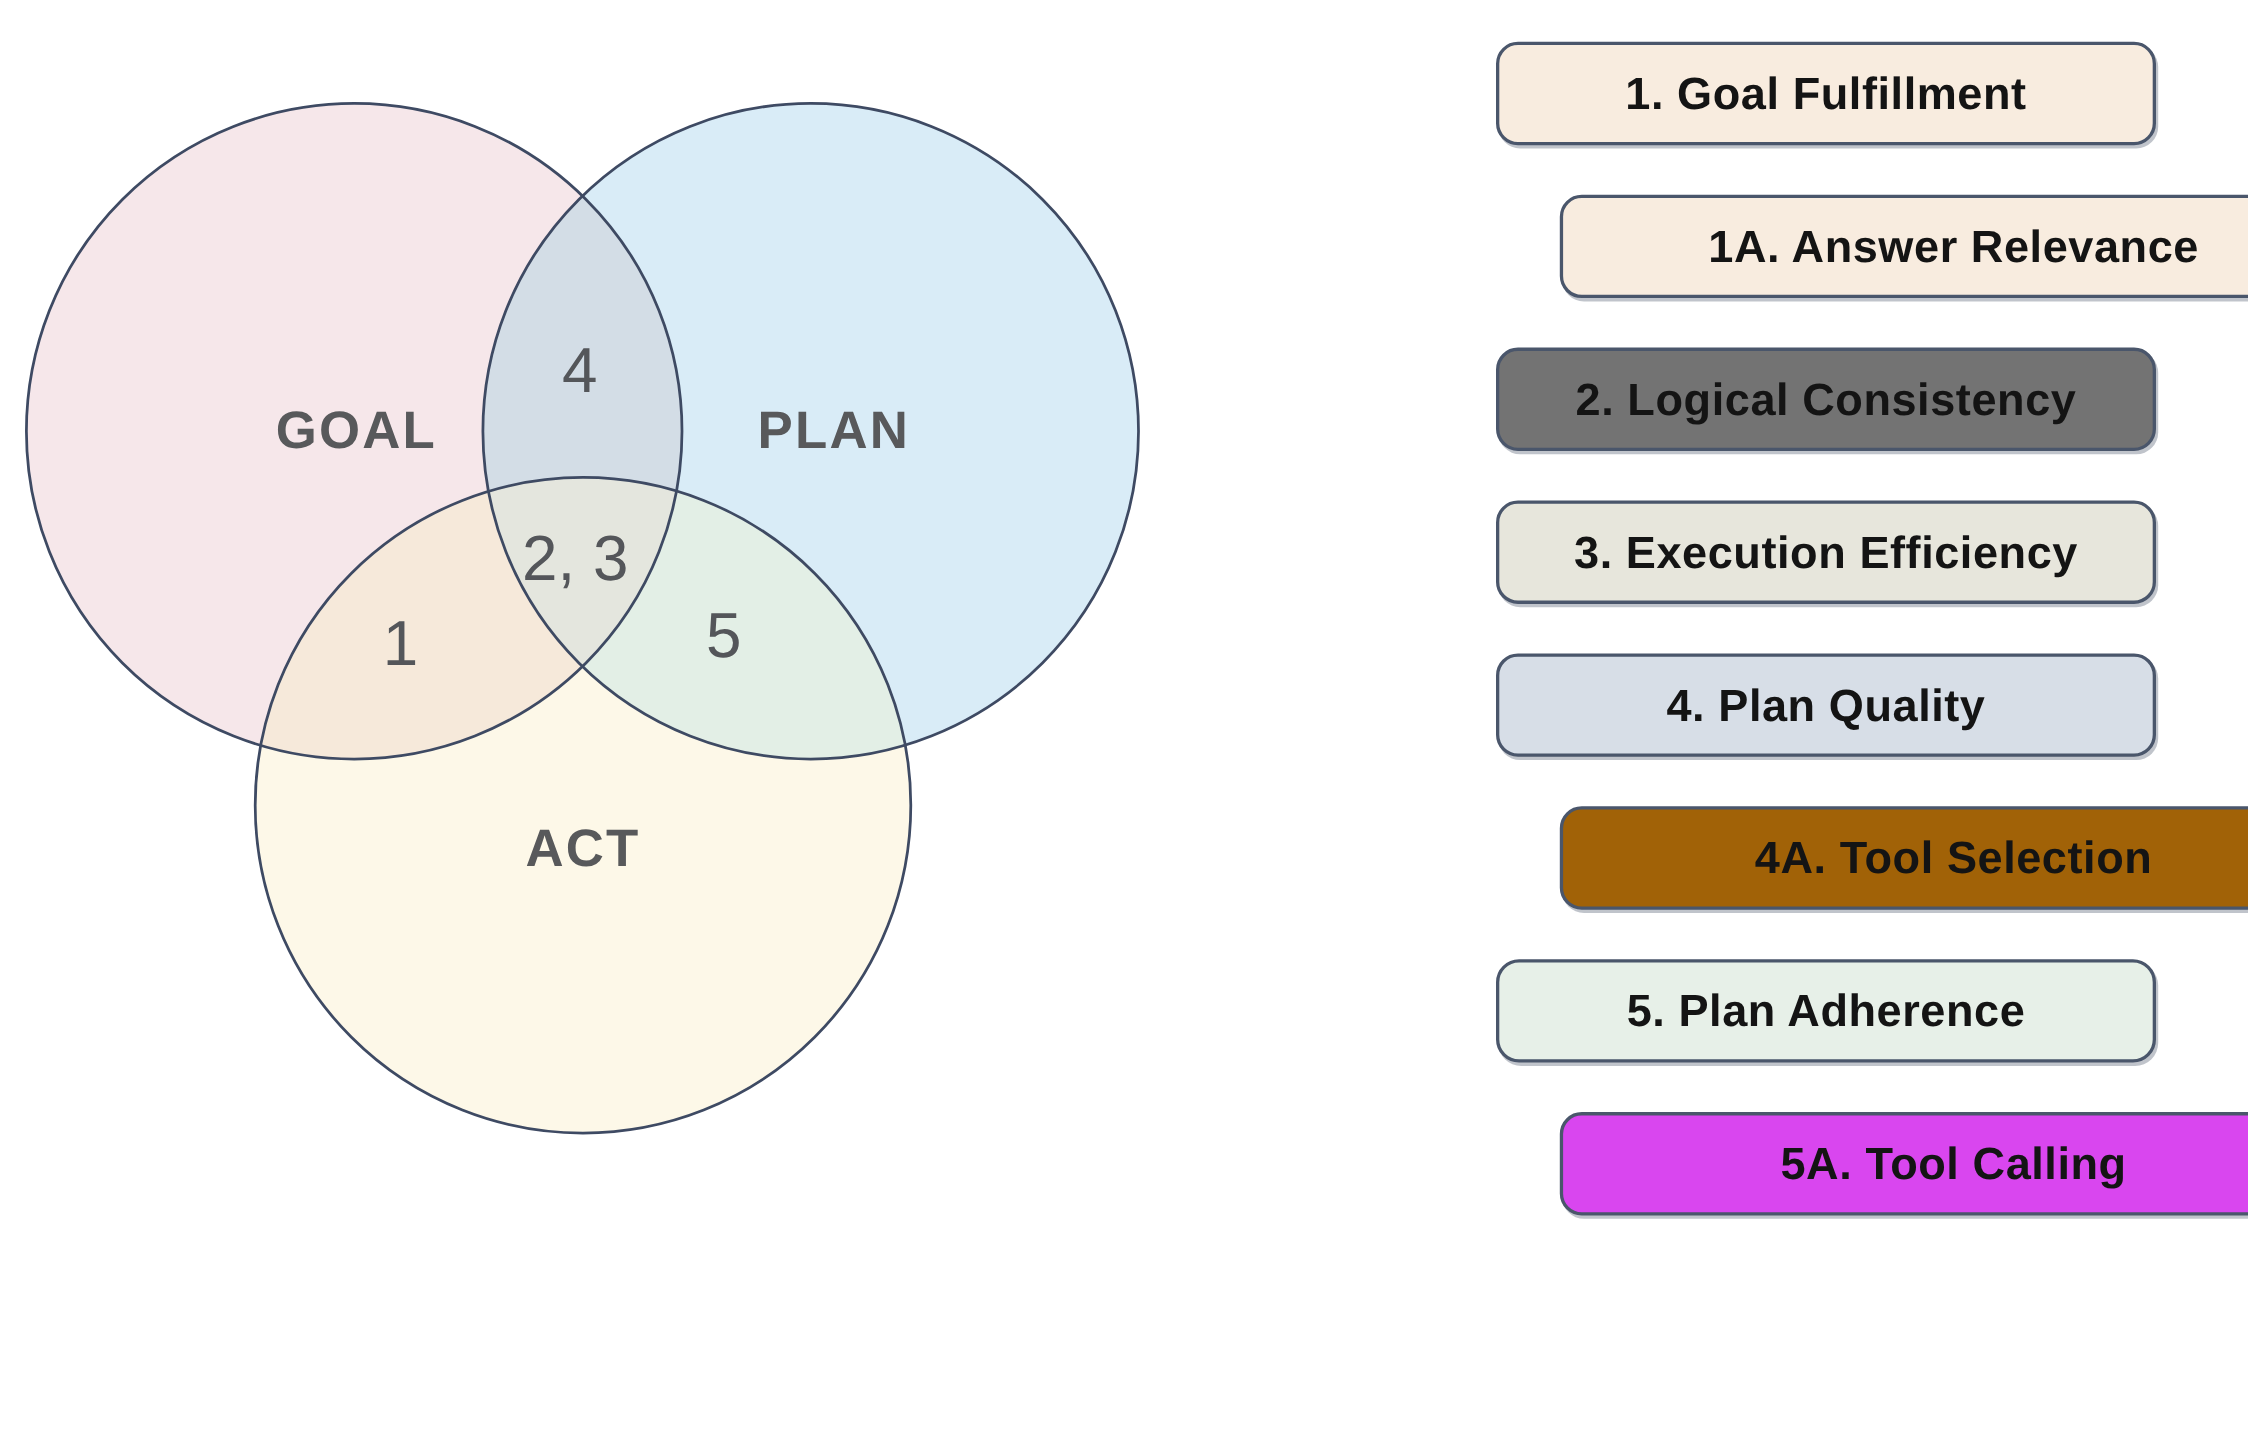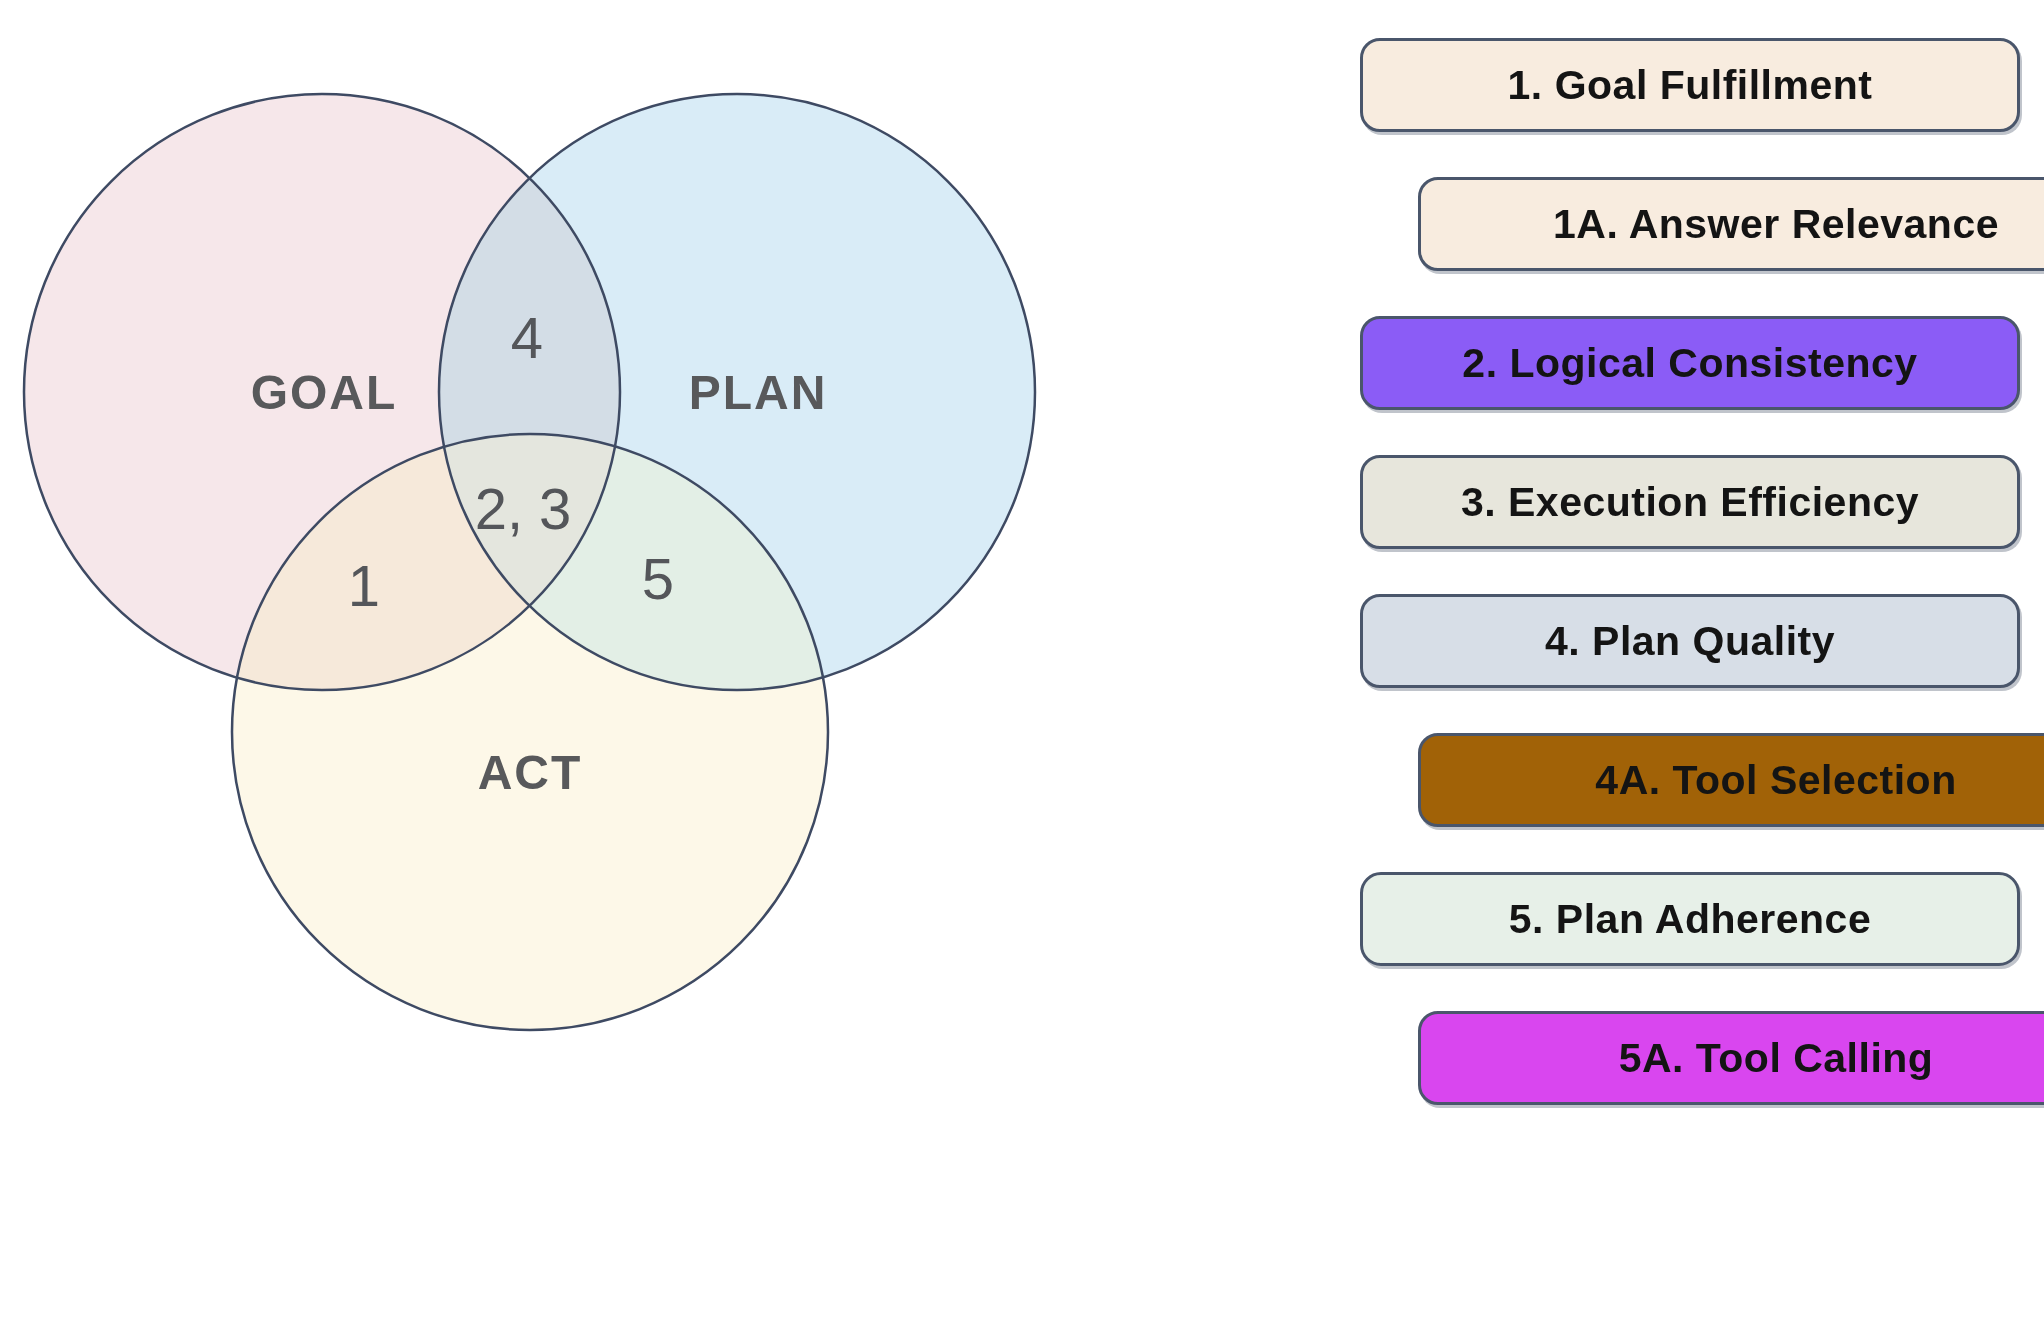--- a/index.html
+++ b/index.html
@@ -30,21 +30,21 @@
     left: 1360px;
     top: 38px;
     width: 660px;
     display: flex;
     flex-direction: column;
     gap: 45px;
   }
   .legend-box {
     box-sizing: border-box;
     height: 94px;
-    width: 660px;
+    width: 600px;
     border: 3.5px solid #4a566b;
     border-radius: 20px;
     box-shadow: 2px 3px 0 rgba(74, 86, 107, 0.35);
     display: flex;
     align-items: center;
     justify-content: center;
     font-size: 41px;
     font-weight: bold;
     color: #141414;
     letter-spacing: 0.5px;
@@ -99,21 +99,21 @@
 
     <text class="venn-number" x="527" y="337" text-anchor="middle" dominant-baseline="central">4</text>
     <text class="venn-number" x="523" y="508" text-anchor="middle" dominant-baseline="central">2, 3</text>
     <text class="venn-number" x="364" y="585" text-anchor="middle" dominant-baseline="central">1</text>
     <text class="venn-number" x="658" y="578" text-anchor="middle" dominant-baseline="central">5</text>
   </svg>
 
   <div id="legend">
     <div class="legend-box" style="background-color: rgb(248, 236, 223);">1. Goal Fulfillment</div>
     <div class="legend-box indent" style="background-color: rgb(248, 236, 223);">1A. Answer Relevance</div>
-    <div class="legend-box" style="background-color: #8b5cf6;">2. Logical Consistency</div>
+    <div class="legend-box" style="background-color: #737373;">2. Logical Consistency</div>
     <div class="legend-box" style="background-color: rgb(231, 230, 220);">3. Execution Efficiency</div>
     <div class="legend-box" style="background-color: rgb(215, 222, 231);">4. Plan Quality</div>
     <div class="legend-box indent" style="background-color: #a16207;">4A. Tool Selection</div>
     <div class="legend-box" style="background-color: rgb(231, 240, 232); border-radius: 21px;">5. Plan Adherence</div>
     <div class="legend-box indent" style="background-color: #d946ef;">5A. Tool Calling</div>
   </div>
 
 </div>
 
 </body></html>

